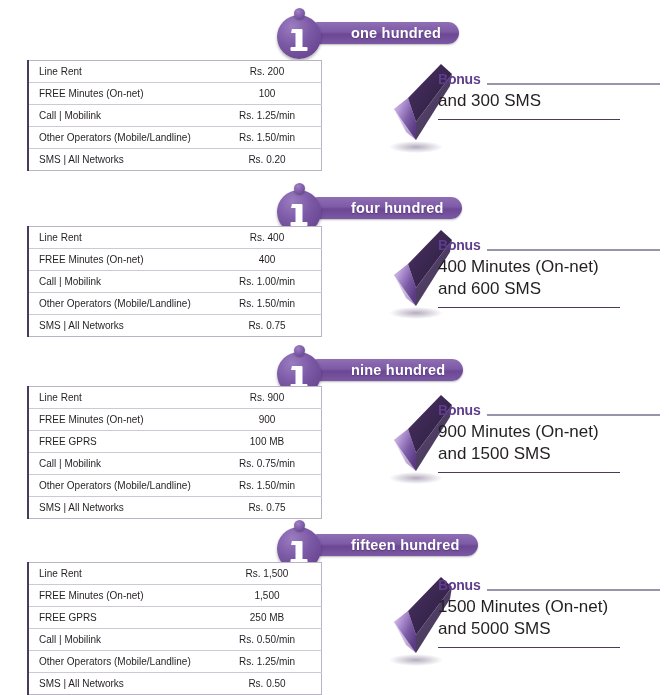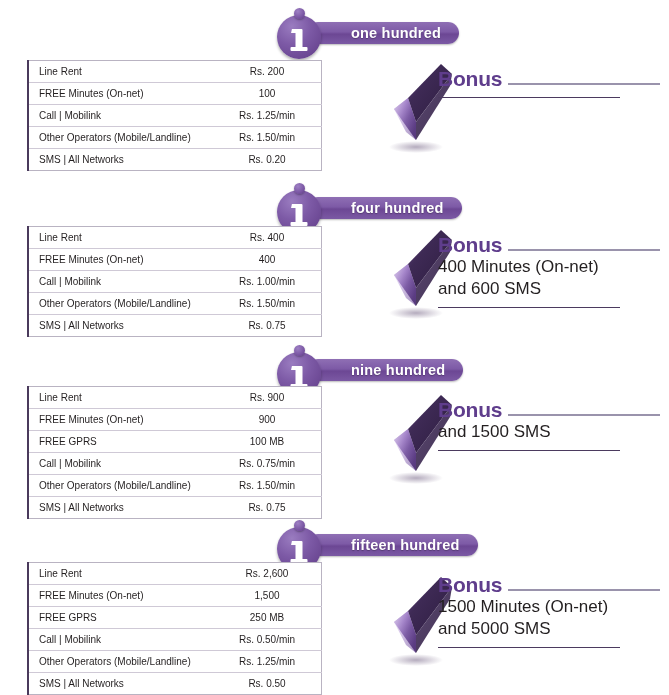--- a/index.html
+++ b/index.html
@@ -130,21 +130,21 @@
 
   
   .bonus {
     position: absolute;
   }
   .bonus-head {
     display: flex;
     align-items: center;
   }
   .bonus-title {
-    font-size: 21px;
+    font-size: 14px;
     font-weight: bold;
     color: #5f3d8c;
     letter-spacing: -0.2px;
     line-height: 22px;
     white-space: nowrap;
   }
   .bonus-rule-top {
     flex: 1;
     height: 2px;
     background: #9a93ac;
@@ -239,20 +239,21 @@
   <path d="M30,60 L22,36 L55,2 L66,12 Z" fill="url(#g1)"></path>
   <path d="M8,47 L22,36 L30,60 L30,78 L20,70 Z" fill="url(#g3)" opacity="0.55"></path>
   <path d="M30,78 L30,60 L66,12 L64,24 Z" fill="url(#g1)" opacity="0.9"></path>
 </svg>
       </div>
       <div class="bonus" style="left: 438px; top: 60px; width: 222px;">
         <div class="bonus-head">
           <span class="bonus-title">Bonus</span>
           <span class="bonus-rule-top"></span>
         </div>
+        <div class="bonus-line">and 300 SMS</div>
         <div class="bonus-rule-bottom"></div>
       </div>
     </div>
     <div class="package" style="top: 183px;">
       <div class="badge" style="left: 277px; top: 0px;">
         <div class="badge-pill">
           <span class="badge-pill-label">four hundred</span>
         </div>
         <div class="badge-circle">
           <span class="i-stem"></span>
@@ -391,39 +392,40 @@
   <path d="M30,60 L22,36 L55,2 L66,12 Z" fill="url(#g1)"></path>
   <path d="M8,47 L22,36 L30,60 L30,78 L20,70 Z" fill="url(#g3)" opacity="0.55"></path>
   <path d="M30,78 L30,60 L66,12 L64,24 Z" fill="url(#g1)" opacity="0.9"></path>
 </svg>
       </div>
       <div class="bonus" style="left: 438px; top: 54px; width: 222px;">
         <div class="bonus-head">
           <span class="bonus-title">Bonus</span>
           <span class="bonus-rule-top"></span>
         </div>
+        <div class="bonus-line">900 Minutes (On-net)</div>
         <div class="bonus-line">and 1500 SMS</div>
         <div class="bonus-rule-bottom"></div>
       </div>
     </div>
     <div class="package" style="top: 520px;">
       <div class="badge" style="left: 277px; top: 0px;">
         <div class="badge-pill">
           <span class="badge-pill-label">fifteen hundred</span>
         </div>
         <div class="badge-circle">
           <span class="i-stem"></span>
         </div>
         <div class="badge-dot"></div>
       </div>
       <table class="tariff-table" style="left: 27px; top: 42px;">
         <tbody>
           <tr>
             <td class="label">Line Rent</td>
-            <td class="value">Rs. 2,600</td>
+            <td class="value">Rs. 1,500</td>
           </tr>
           <tr>
             <td class="label">FREE Minutes (On-net)</td>
             <td class="value">1,500</td>
           </tr>
           <tr>
             <td class="label">FREE GPRS</td>
             <td class="value">250  MB</td>
           </tr>
           <tr>

